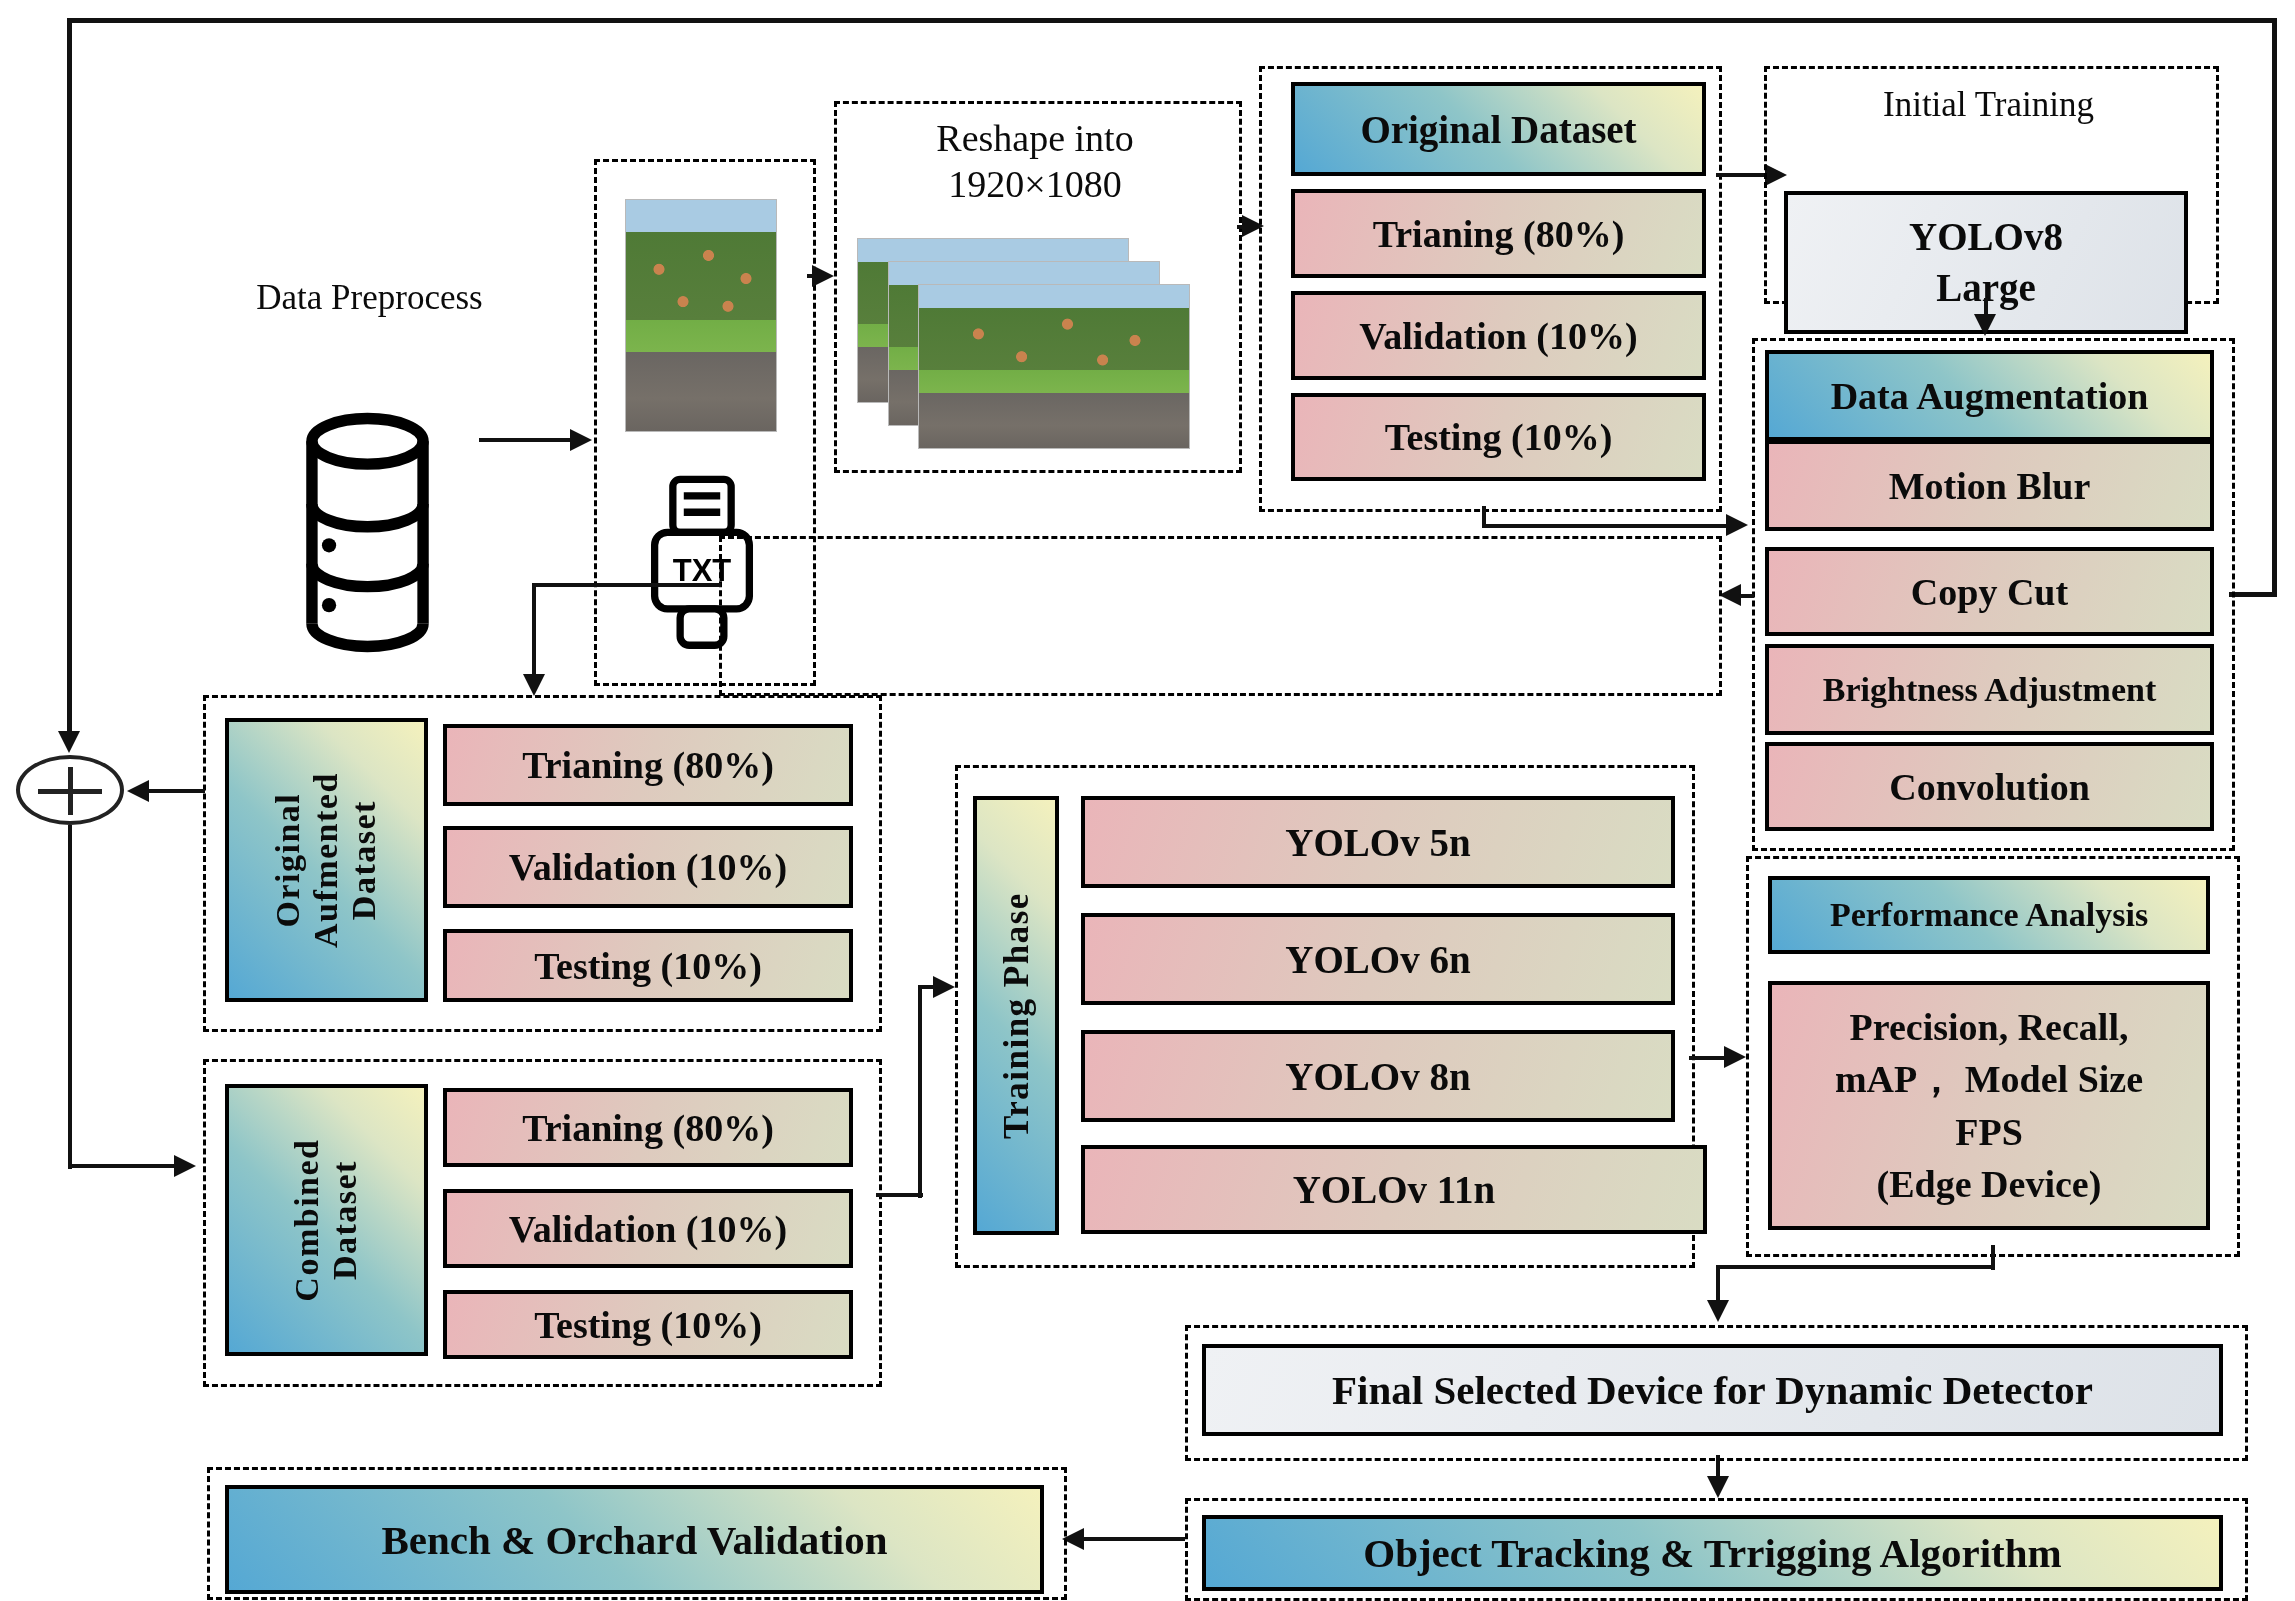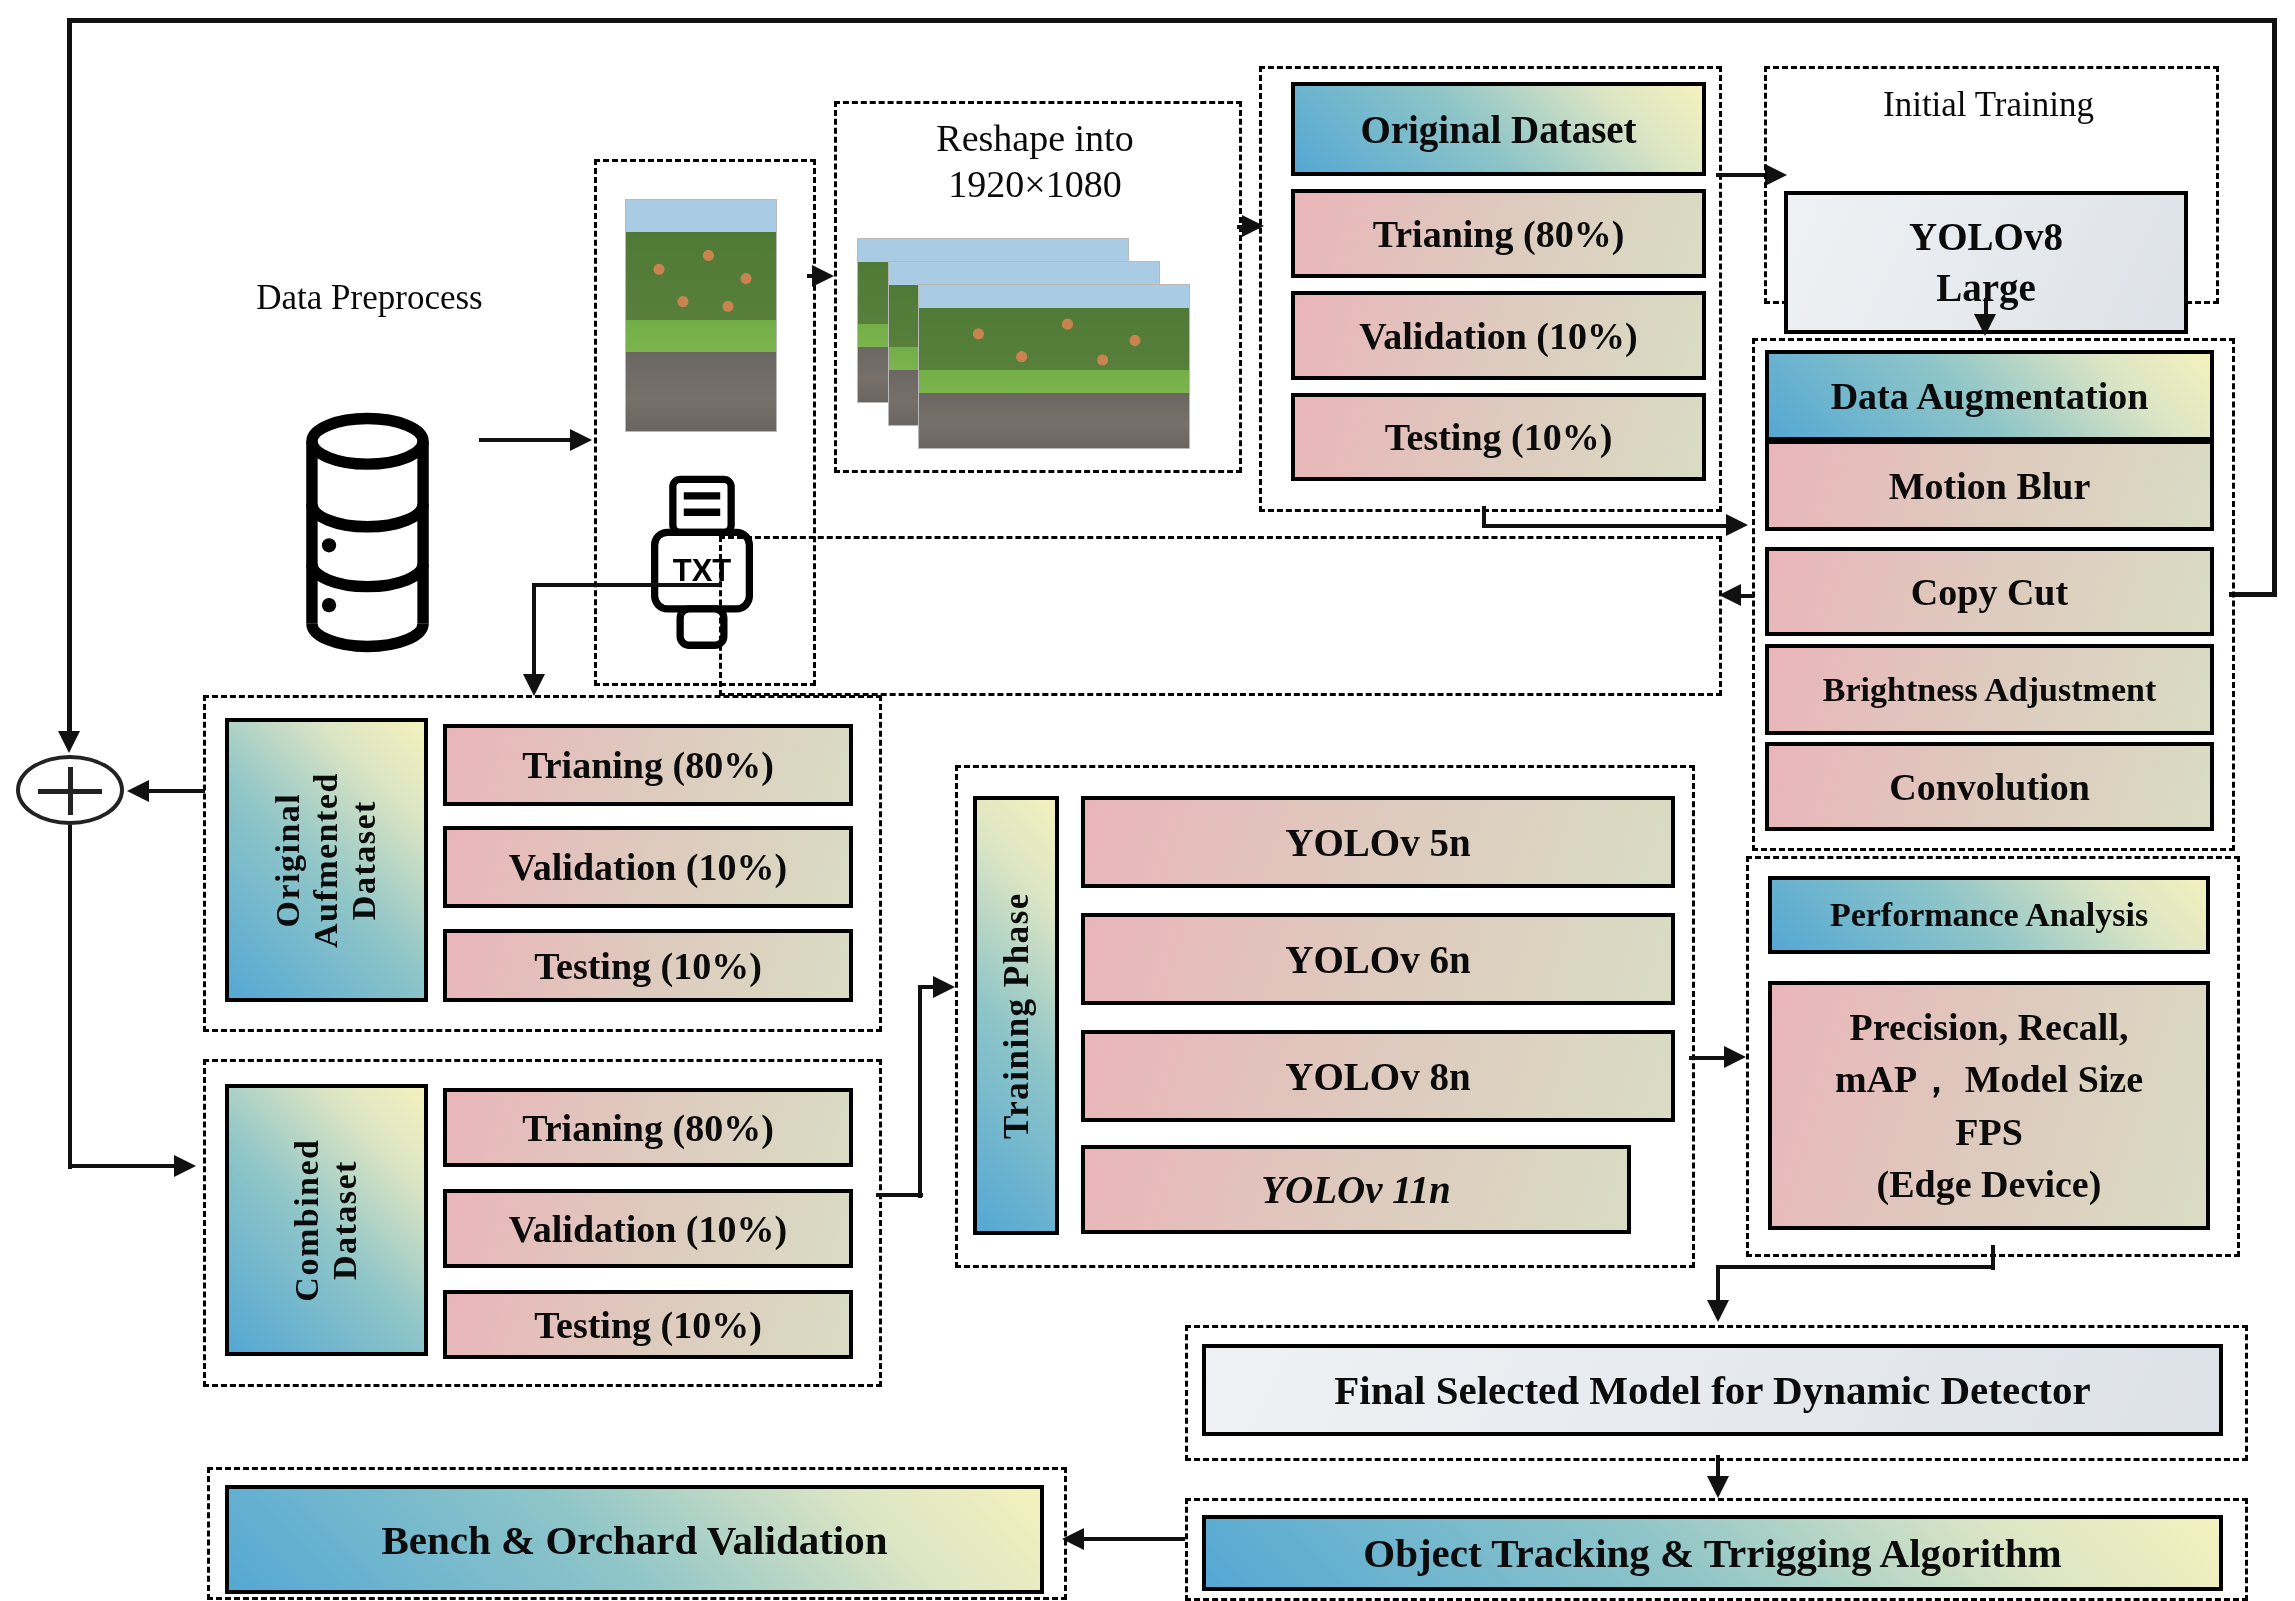--- a/index.html
+++ b/index.html
@@ -197,21 +197,21 @@
   </div>
   <div class="solid-box grad-ps fs54 t-bold" style="left:1081px;top:796px;width:594px;height:92px;">
     <span class="rowtext">YOLOv 5n</span>
   </div>
   <div class="solid-box grad-ps fs54 t-bold" style="left:1081px;top:913px;width:594px;height:92px;">
     <span class="rowtext">YOLOv 6n</span>
   </div>
   <div class="solid-box grad-ps fs54 t-bold" style="left:1081px;top:1030px;width:594px;height:92px;">
     <span class="rowtext">YOLOv 8n</span>
   </div>
-  <div class="solid-box grad-ps fs54 t-bold" style="left:1081px;top:1145px;width:550px;height:89px;font-style:italic;">
+  <div class="solid-box grad-ps fs54 t-bold" style="left:1081px;top:1145px;width:626px;height:89px;">
     <span class="rowtext">YOLOv 11n</span>
   </div>
 
   <div class="line" style="left:1689px;top:1056px;width:37px;height:4.4px;"></div>
   <div class="ah-right" style="left:1724px;top:1046px;"></div>
 
   <div class="dashed-box" style="left:1746px;top:856px;width:488px;height:395px;"></div>
   <div class="solid-box grad-by fs46 t-bold" style="left:1768px;top:876px;width:442px;height:78px;">
     <span class="rowtext">Performance Analysis</span>
   </div>
@@ -222,21 +222,21 @@
     <span class="metrics-line">(Edge Device)</span>
   </div>
 
   <div class="line" style="left:1991px;top:1245px;width:4.4px;height:25px;"></div>
   <div class="line" style="left:1716px;top:1265px;width:279px;height:4.4px;"></div>
   <div class="line" style="left:1716px;top:1265px;width:4.4px;height:38px;"></div>
   <div class="ah-down" style="left:1707px;top:1300px;"></div>
 
   <div class="dashed-box" style="left:1185px;top:1325px;width:1057px;height:130px;"></div>
   <div class="solid-box grad-gray fs56 t-bold" style="left:1202px;top:1344px;width:1021px;height:92px;">
-    <span class="rowtext">Final Selected Model for Dynamic Detector</span>
+    <span class="rowtext">Final Selected Device for Dynamic Detector</span>
   </div>
 
   <div class="line" style="left:1716px;top:1455px;width:4.4px;height:23.4px;"></div>
   <div class="ah-down" style="left:1707px;top:1476px;"></div>
 
   <div class="dashed-box" style="left:1185px;top:1498px;width:1057px;height:97px;"></div>
   <div class="solid-box grad-by fs56 t-bold" style="left:1202px;top:1515px;width:1021px;height:76px;">
     <span class="rowtext">Object Tracking &amp; Trrigging Algorithm</span>
   </div>
 

